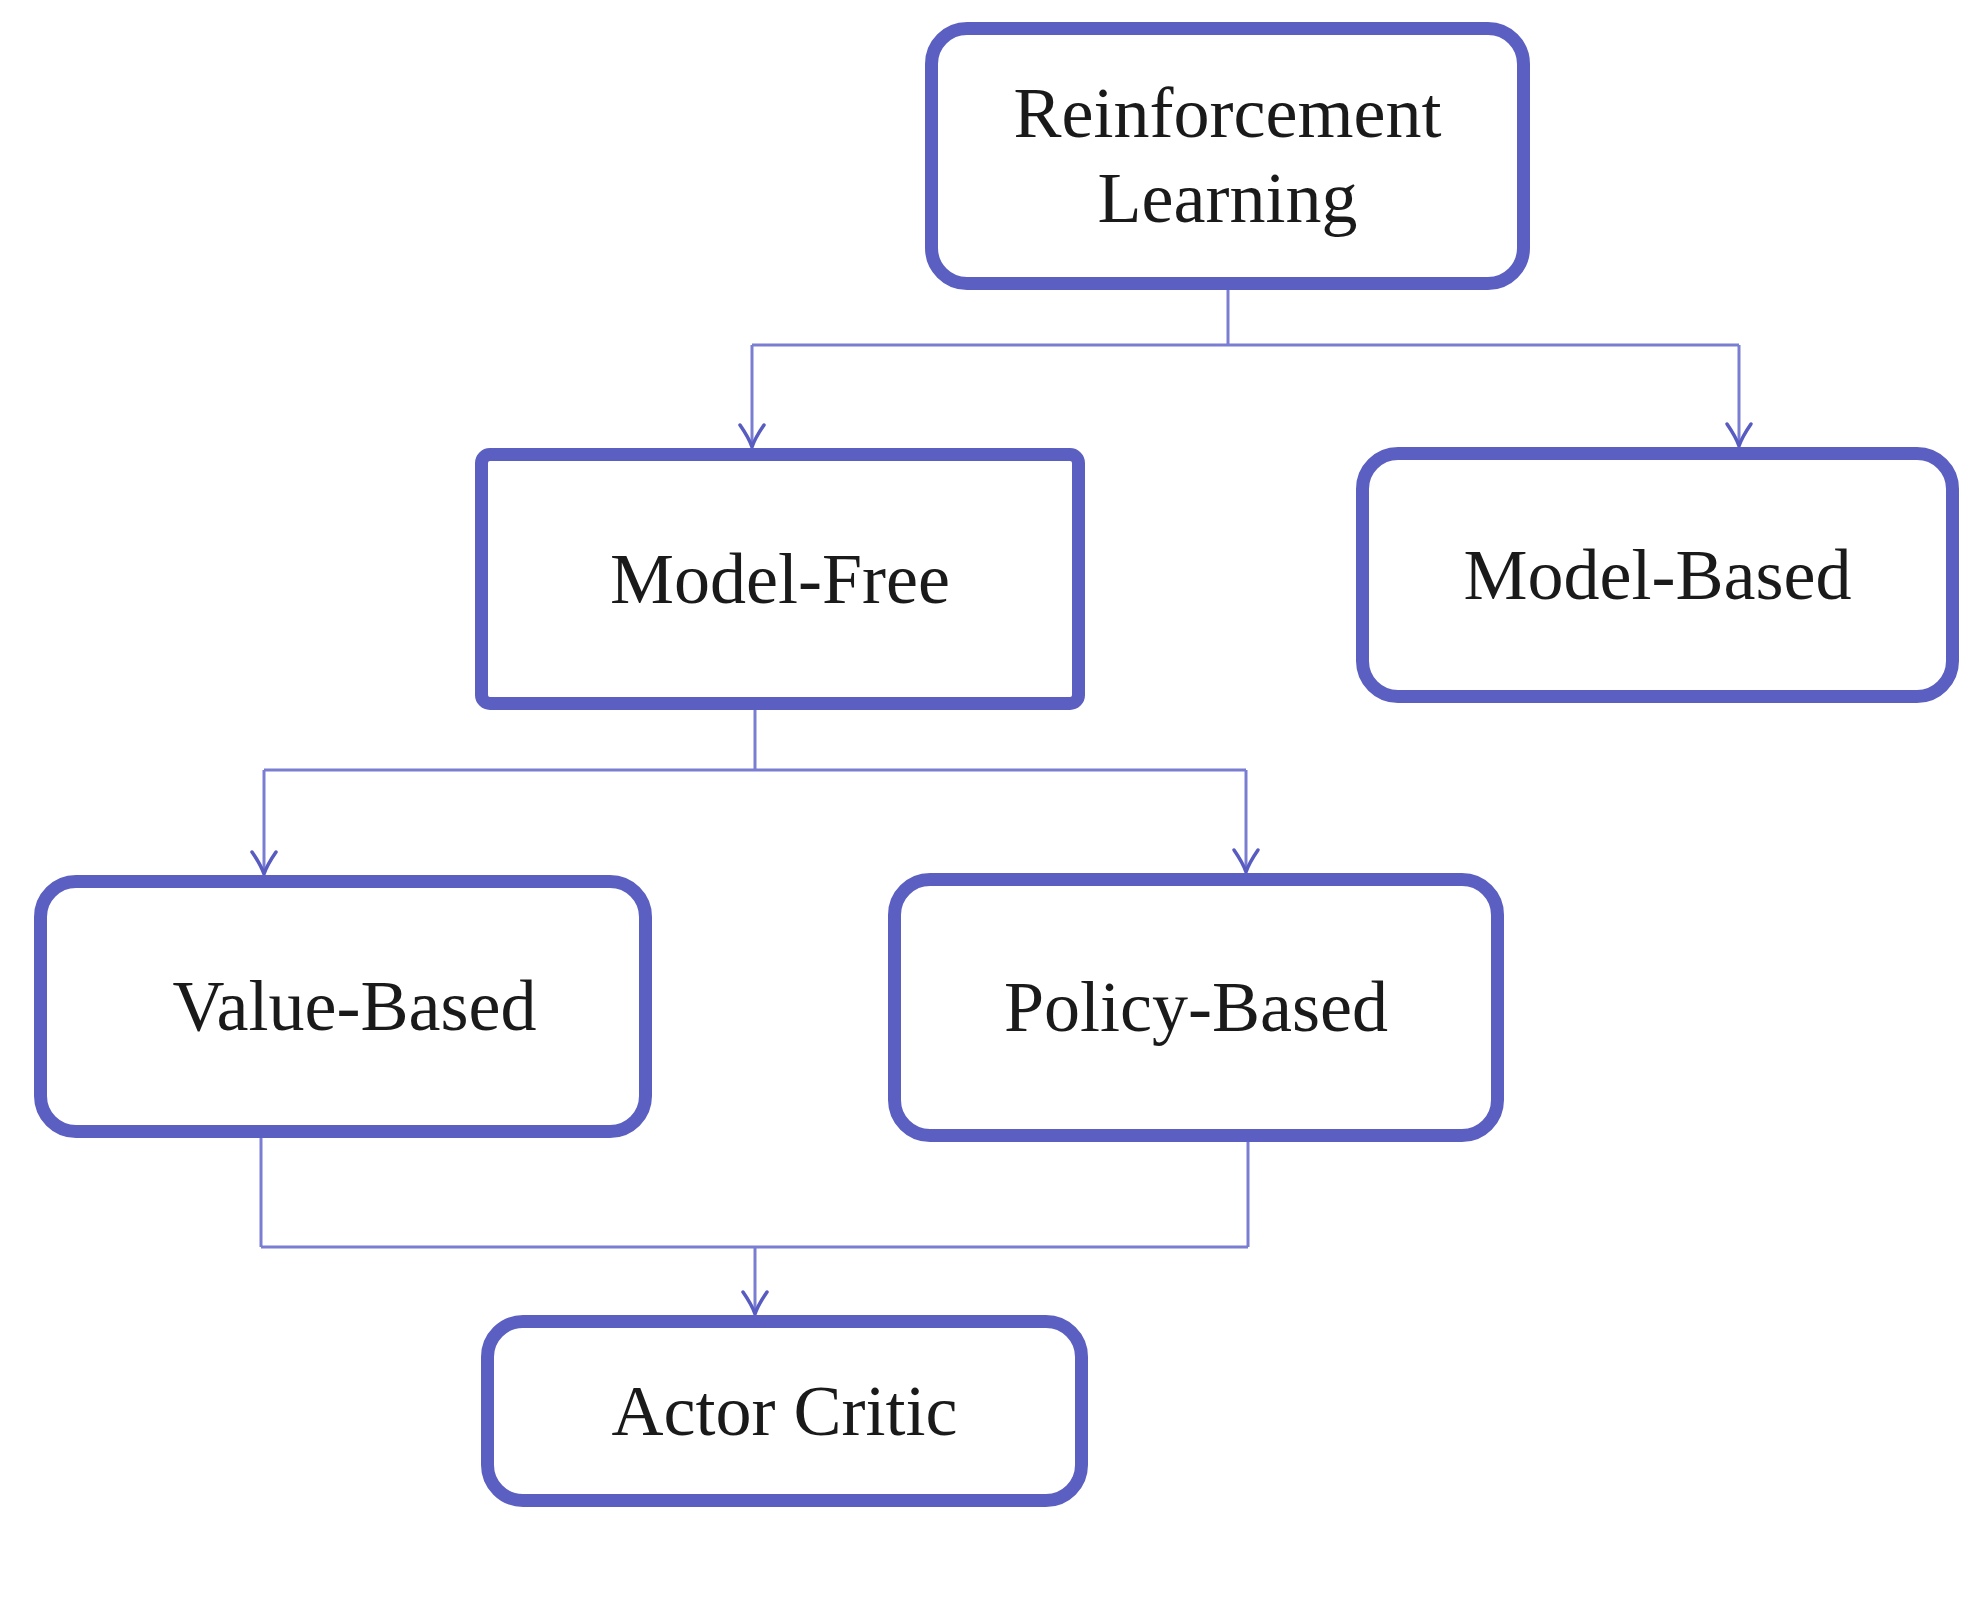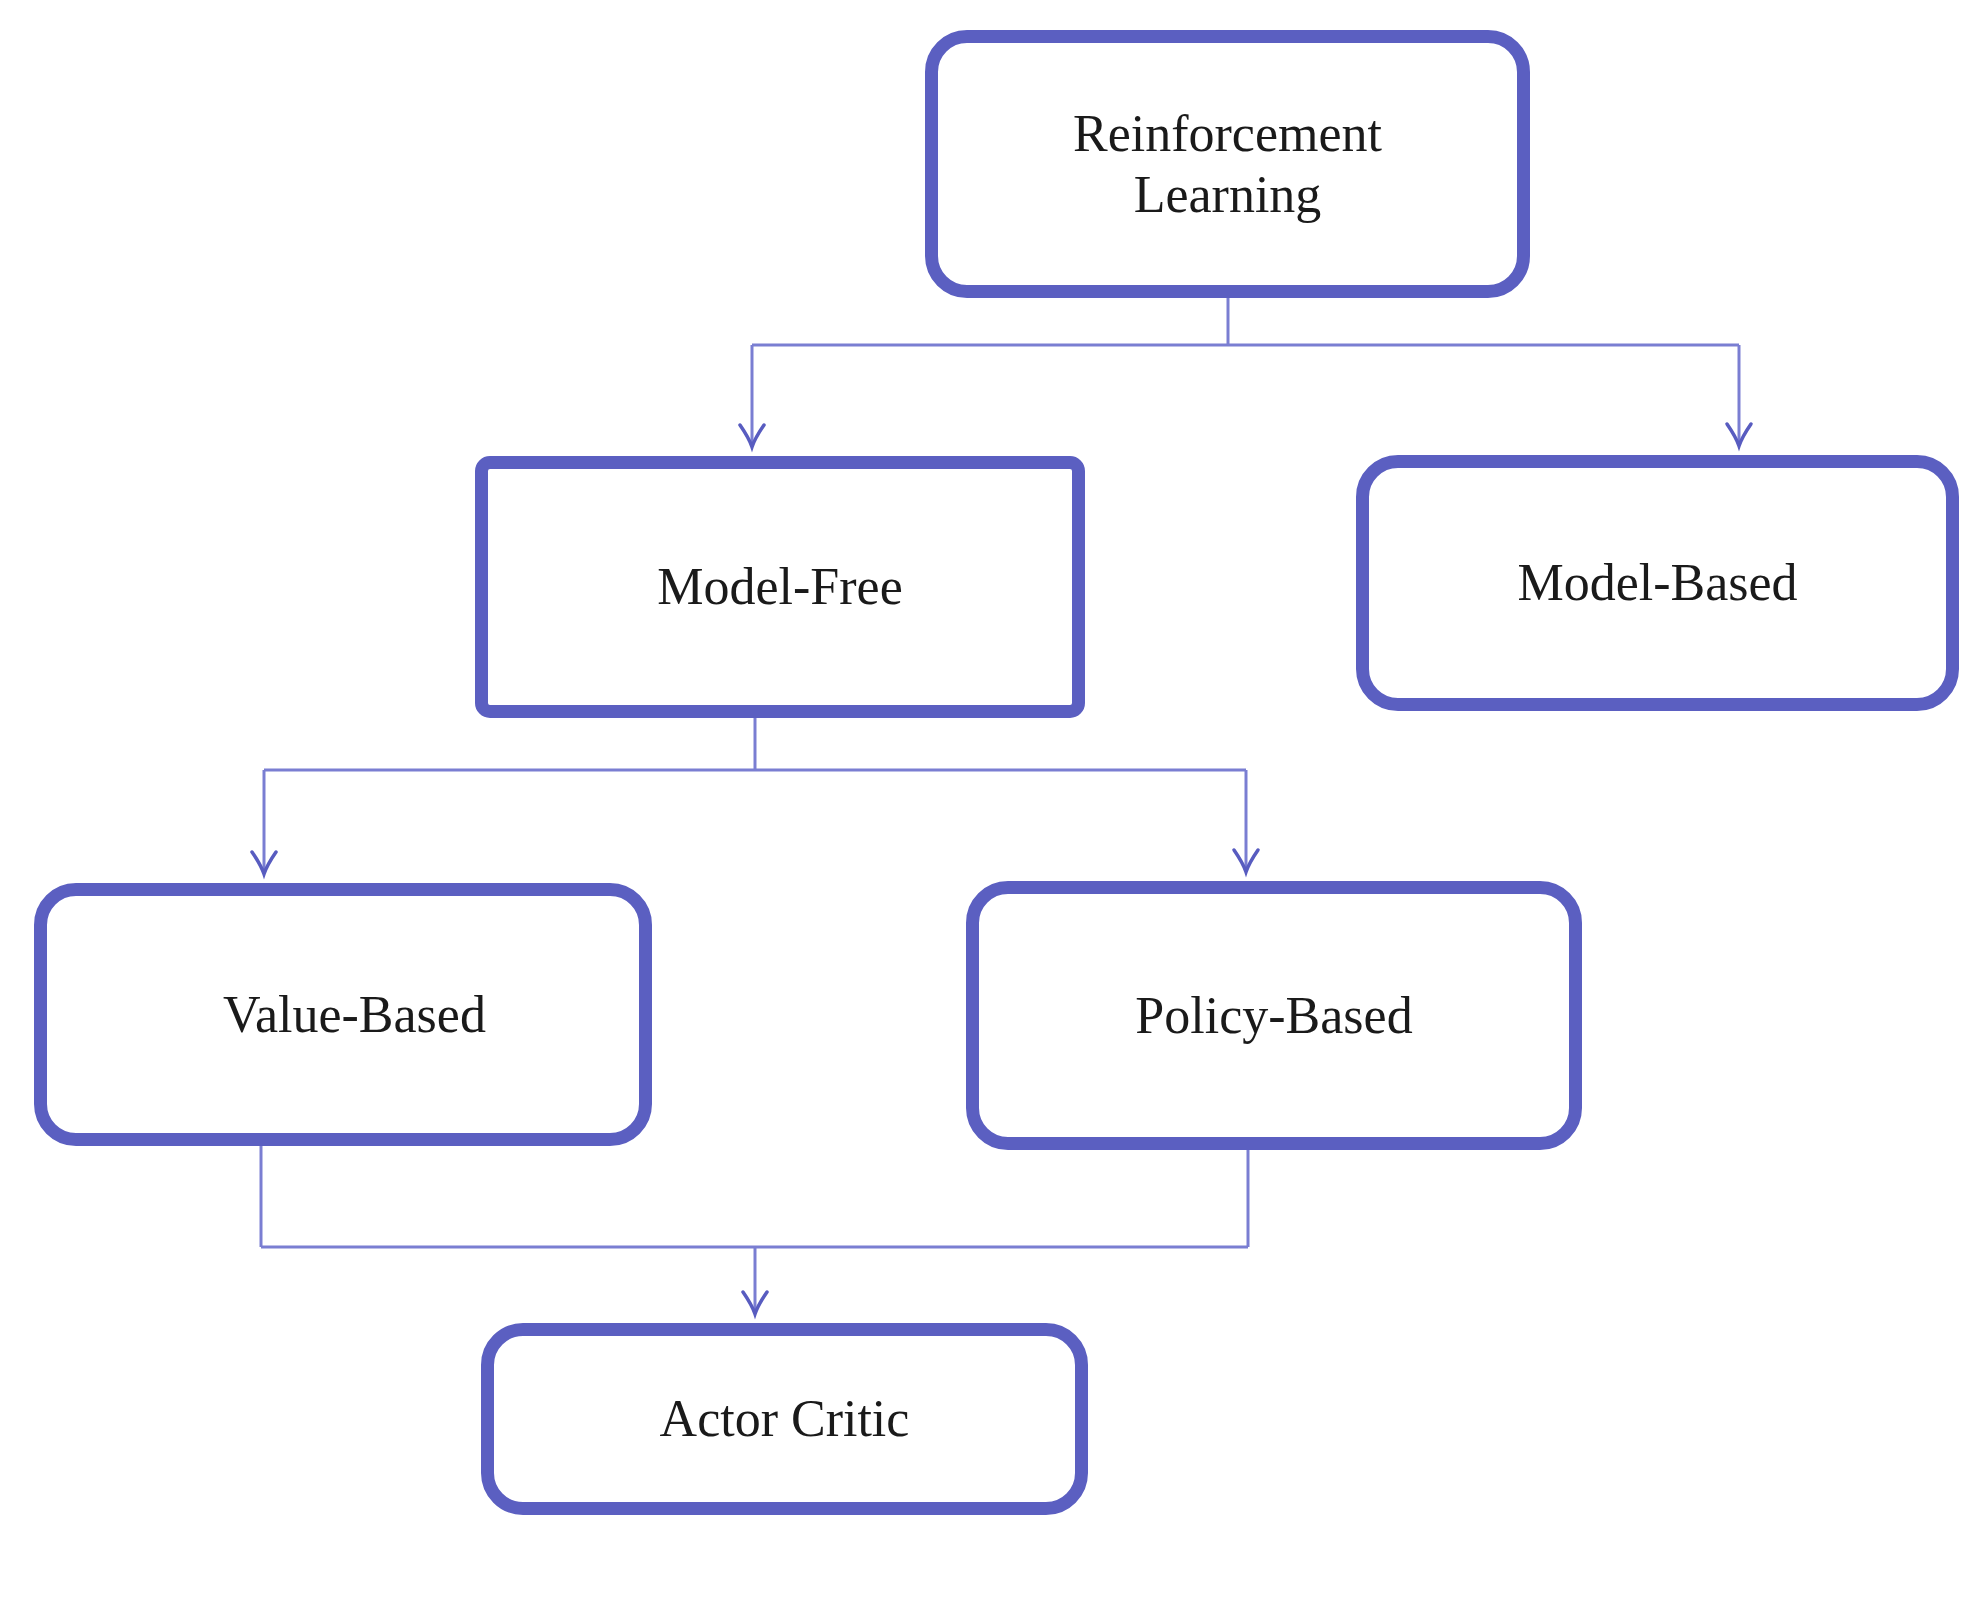--- a/index.html
+++ b/index.html
@@ -44,31 +44,30 @@
   .node {
     position: absolute;
     box-sizing: border-box;
     background: var(--background);
     border: 13px solid var(--node_border);
     border-radius: 42px;
     display: flex;
     align-items: center;
     justify-content: center;
     text-align: center;
-    font-size: 52px;
+    font-size: 72px;
     line-height: 1.18;
     color: var(--text);
     white-space: pre-line;
-    margin-top: 8px;
   }
   .node-root         { left: 925px;  top: 22px;   width: 605px; height: 268px; }
   .node-model-free   { left: 475px;  top: 448px;  width: 610px; height: 262px; border-radius: 15px; }
   .node-model-based  { left: 1356px; top: 447px;  width: 603px; height: 256px; text-align: right; }
   .node-value-based  { left: 34px;   top: 875px;  width: 618px; height: 263px; padding-left: 23px; }
-  .node-policy-based { left: 966px;  top: 873px;  width: 616px; height: 269px; }
+  .node-policy-based { left: 888px;  top: 873px;  width: 616px; height: 269px; }
   .node-actor-critic { left: 481px;  top: 1315px; width: 607px; height: 192px; }
 </style>
 </head>
 <body>
 
 <div class="canvas">
 
   <svg class="connector-layer" viewBox="0 0 1985 1610" xmlns="http://www.w3.org/2000/svg">
 
     <path class="edge" d="M1228 290 V345"></path>

